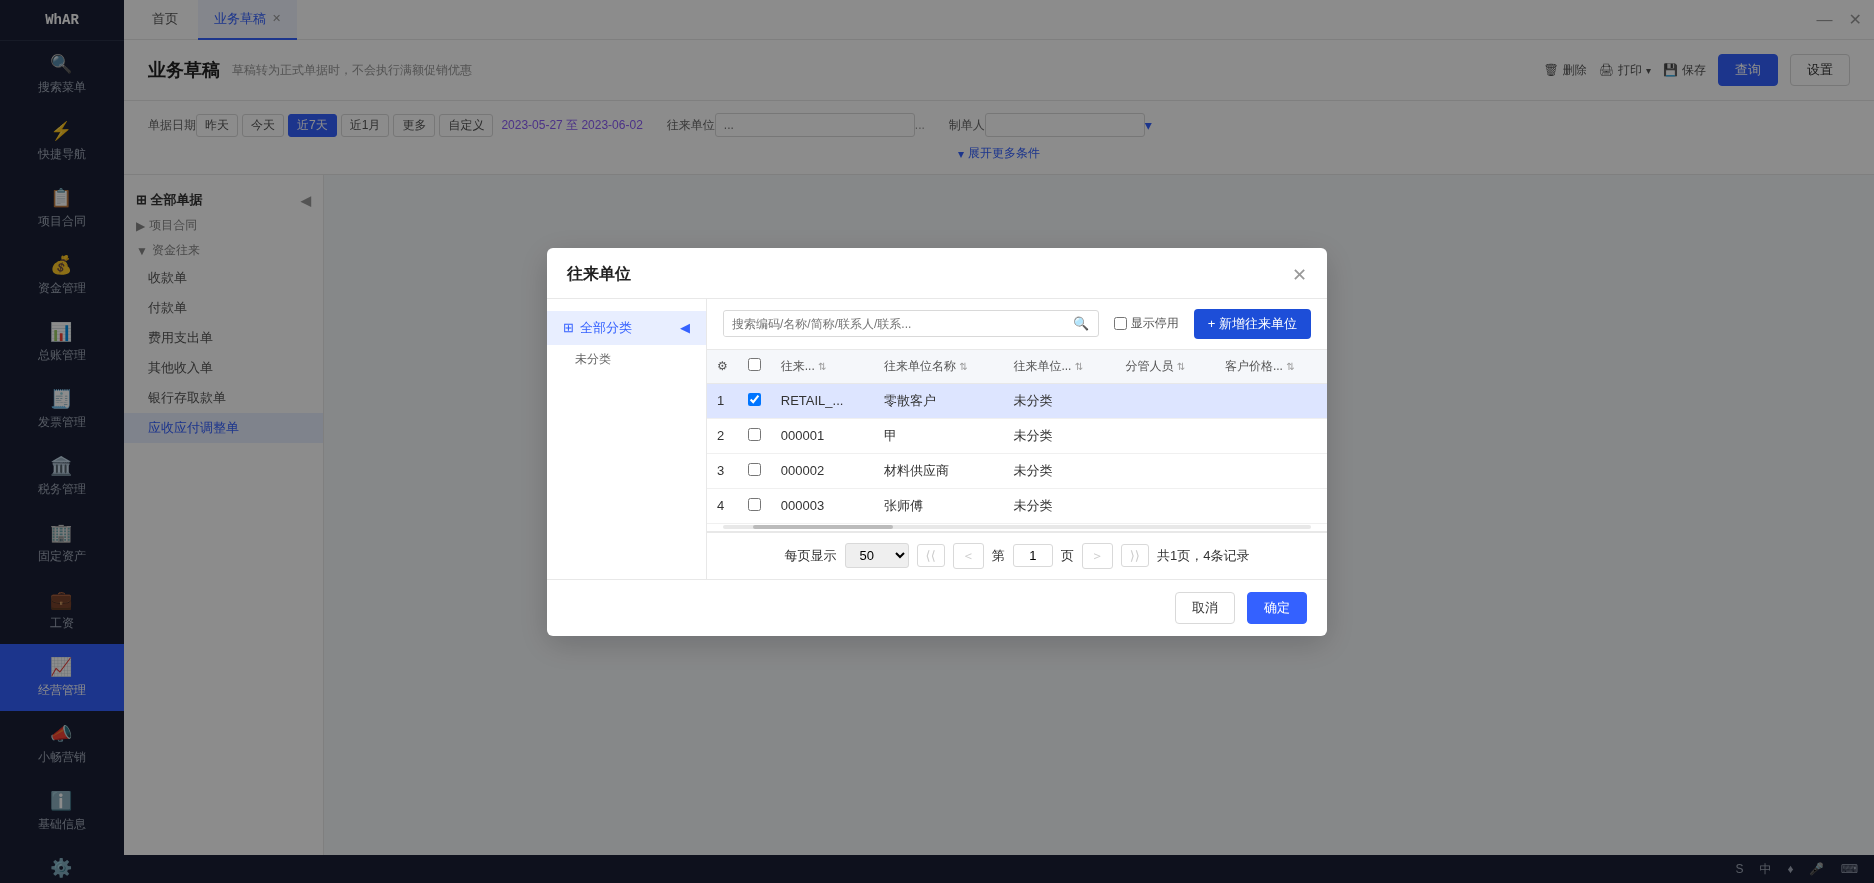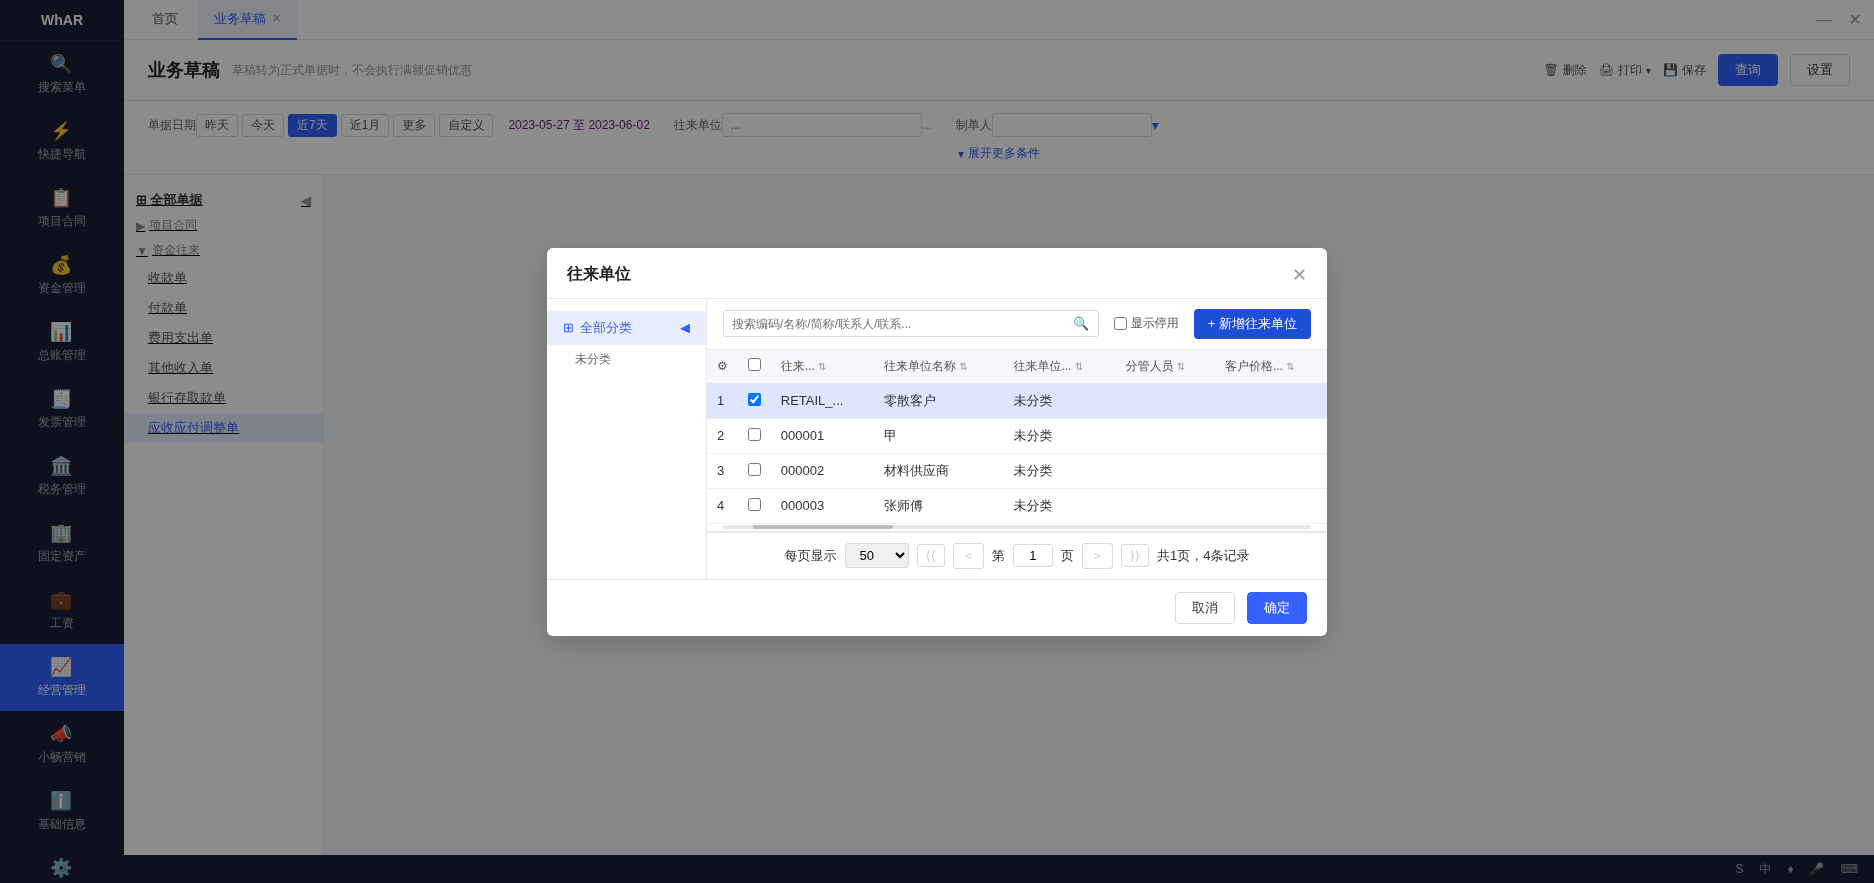--- a/index.html
+++ b/index.html
@@ -3,21 +3,21 @@
   <meta charset="utf-8">
   <style>
     * { box-sizing: border-box; margin: 0; padding: 0; }
     body { font-family: 'Microsoft YaHei', Arial, sans-serif; font-size: 13px; background: #f0f2f5; overflow: hidden; }
 
     
     .app-container { display: flex; height: 883px; width: 1874px; }
 
     
     .sidebar { width: 124px; background: #1a2035; color: #a0a8b8; display: flex; flex-direction: column; flex-shrink: 0; }
-    .sidebar-logo { padding: 12px 0; display: flex; align-items: flex-start; justify-content: center; border-bottom: 1px solid #2a3248; }
+    .sidebar-logo { padding: 12px 0; display: flex; align-items: flex-start; justify-content: center; border-bottom: 1px solid #2a3248; font-family: Liberation Mono, monospace; }
     .sidebar-logo span { color: #fff; font-size: 14px; font-weight: bold; }
     .sidebar-item { display: flex; flex-direction: column; align-items: center; padding: 12px 0; cursor: pointer; font-size: 12px; color: #a0a8b8; gap: 4px; }
     .sidebar-item.active { color: #fff; background: #3461ff; }
     .sidebar-icon { font-size: 18px; }
 
     
     .main-area { flex: 1; display: flex; flex-direction: column; overflow: hidden; }
 
     
     .tab-bar { background: #fff; border-bottom: 1px solid #e8e8e8; display: flex; align-items: center; padding: 0 12px; height: 40px; gap: 4px; }
@@ -33,26 +33,26 @@
     .btn { padding: 6px 16px; border-radius: 4px; border: 1px solid #d9d9d9; cursor: pointer; font-size: 13px; background: #fff; color: #333; }
     .btn-primary { background: #3461ff; color: #fff; border-color: #3461ff; }
 
     
     .filter-bar { background: #fff; padding: 12px 24px; border-bottom: 1px solid #e8e8e8; }
     .filter-row { display: flex; align-items: center; gap: 0; margin-bottom: 8px; }
     .filter-label { font-size: 12px; color: #666; }
     .filter-date-btns { display: flex; gap: 4px; }
     .filter-date-btn { padding: 2px 8px; border: 1px solid #d9d9d9; border-radius: 3px; cursor: pointer; font-size: 12px; background: #fff; color: #555; }
     .filter-date-btn.active { background: #3461ff; color: #fff; border-color: #3461ff; }
-    .filter-date-range { font-size: 12px; color: #701a75; margin-left: 15px; }
+    .filter-date-range { font-size: 12px; color: #8b5cf6; margin-left: 8px; }
     .filter-input { border: 1px solid #d9d9d9; border-radius: 3px; padding: 4px 8px; font-size: 12px; width: 200px; }
     .expand-more { display: flex; align-items: center; gap: 4px; font-size: 12px; color: #3461ff; cursor: pointer; justify-content: center; margin-top: 4px; }
 
     
-    .content-area { display: flex; flex: 1; overflow: hidden; text-decoration: underline; }
+    .content-area { display: flex; flex: 1; overflow: hidden; }
 
     
     .list-sidebar { width: 200px; background: #fff; border-right: 1px solid #e8e8e8; padding: 12px 0; overflow-y: auto; }
     .list-sidebar-header { display: flex; align-items: center; justify-content: space-between; padding: 4px 12px; font-size: 13px; font-weight: bold; color: #333; }
     .list-sidebar-item { padding: 6px 16px 6px 24px; font-size: 13px; color: #555; cursor: pointer; }
     .list-sidebar-item.active { background: #e8eeff; color: #3461ff; }
     .list-sidebar-section { padding: 4px 12px; font-size: 12px; color: #888; display: flex; align-items: center; gap: 4px; cursor: pointer; }
 
     
     .table-area { flex: 1; overflow: auto; background: #f5f7fa; padding: 12px; }

